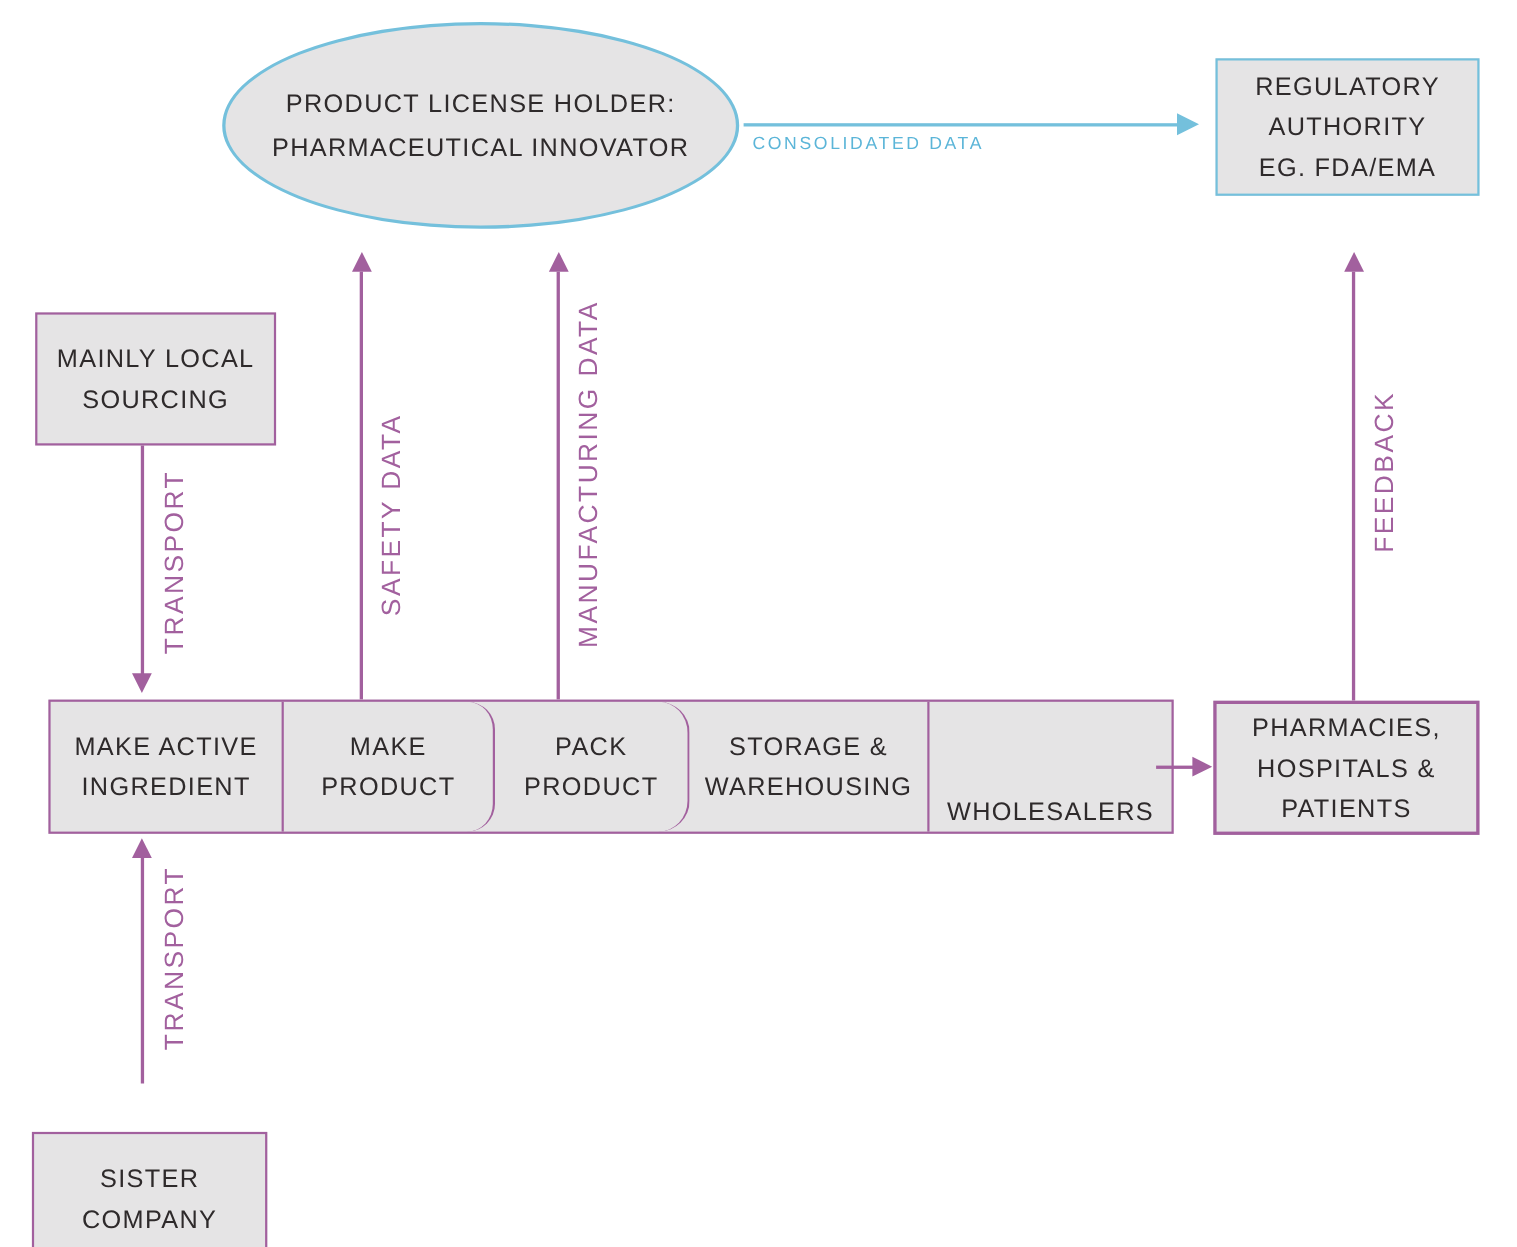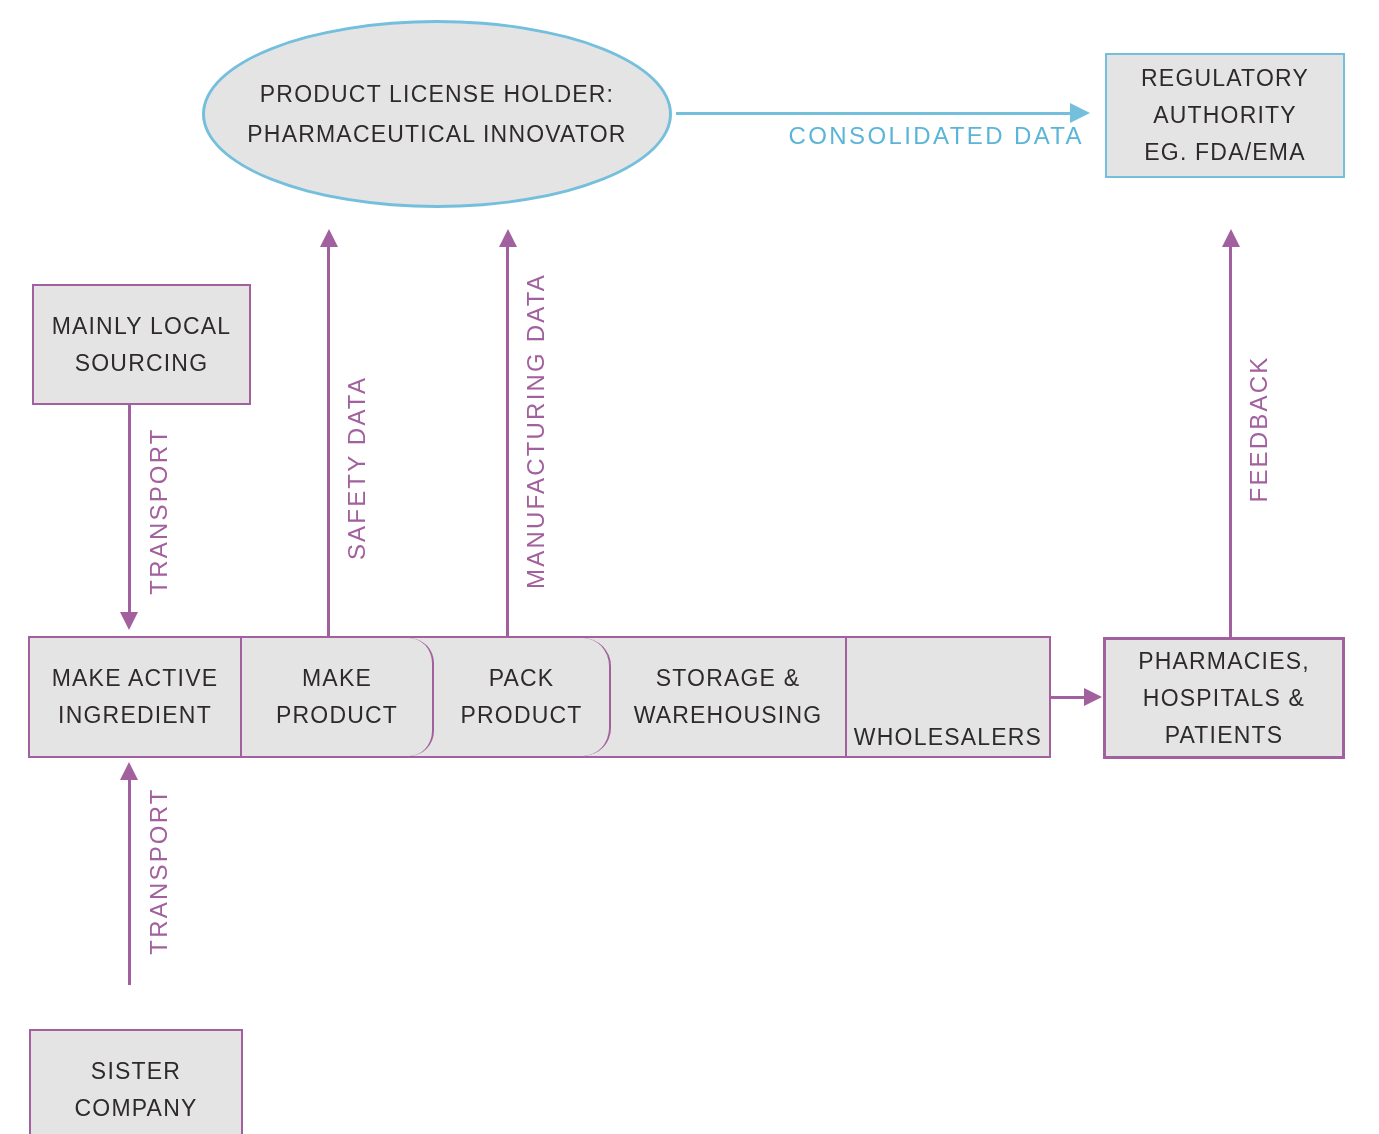--- a/index.html
+++ b/index.html
@@ -40,65 +40,65 @@
     border:3px solid var(--blue);
     border-radius:50%;
     line-height:40px;
   }
   .regulatory{left:1105px;top:53px;width:240px;height:125px;text-align:right;}
   .sourcing{left:32px;top:284px;width:219px;height:121px;}
   .sister{left:29px;top:985px;width:214px;height:122px;margin-top:44px;}
   .pharmacies{left:1103px;top:637px;width:242px;height:122px;border-width:3px;}
   .chain-row{
     position:absolute;
-    left:28px;top:636px;width:1023px;height:122px;
+    left:44px;top:636px;width:1023px;height:122px;
     background:var(--node-fill);
     border:2.5px solid var(--purple);
     display:flex;
   }
   .chain-box{
     display:flex;
     flex-direction:column;
     align-items:center;
     justify-content:center;
     text-align:center;
     color:var(--text);
     font-size:23px;
     letter-spacing:1.2px;
     line-height:37px;
     border-right:2.5px solid var(--purple);
   }
   .chain-box:last-child{border-right:none;justify-content:flex-end;}
   .cb1{width:212px;}
   .cb2{width:192px;border-radius:25px;}
   .cb3{width:177px;border-radius:28px;}
-  .cb4{width:236px;}
+  .cb4{width:218px;}
   .cb5{flex:1;}
   .line-v{position:absolute;width:3px;background:var(--purple);}
   .line-h{position:absolute;height:3px;background:var(--purple);}
   .line-h.blue{background:var(--blue);}
   .head{position:absolute;width:0;height:0;}
   .head-up{border-left:9px solid transparent;border-right:9px solid transparent;border-bottom:18px solid var(--purple);}
   .head-down{border-left:9px solid transparent;border-right:9px solid transparent;border-top:18px solid var(--purple);}
   .head-right{border-top:9px solid transparent;border-bottom:9px solid transparent;border-left:18px solid var(--purple);}
   .head-right.blue{border-top:10px solid transparent;border-bottom:10px solid transparent;border-left:20px solid var(--blue);}
   .vlabel{
     position:absolute;
     white-space:nowrap;
     color:var(--purple);
     font-size:24px;
     letter-spacing:2.2px;
     transform:translate(-50%,-50%) rotate(-90deg);
   }
   .hlabel-blue{
     position:absolute;
     left:684px;top:122px;width:400px;
-    text-align:right;
+    text-align:left;
     color:var(--blue-text);
-    font-size:24px;
+    font-size:16px;
     letter-spacing:2.4px;
     white-space:nowrap;
   }
   .nl{display:block;}
 </style>
 </head>
 <body>
 
 <div id="canvas">
 

